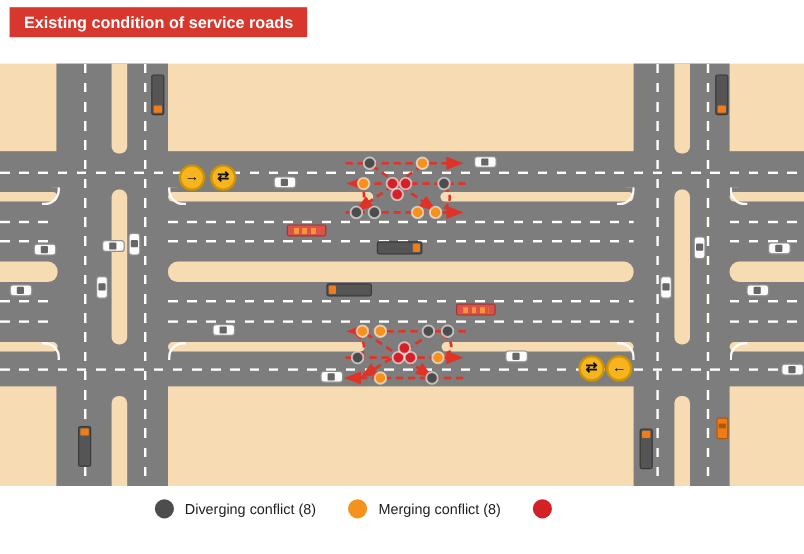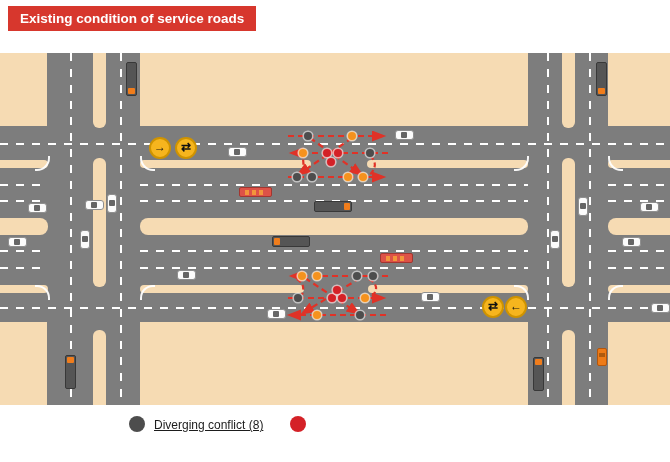--- a/index.html
+++ b/index.html
@@ -36,21 +36,21 @@
                 background:repeating-linear-gradient(90deg,#f2953b 0 4px,transparent 4px 7px);}
   .veh.van{background:#ee7b17;border:1px solid #b5560a;border-radius:2px;}
   .veh.van::before{content:"";position:absolute;left:1px;right:1px;top:4px;height:4px;
                    background:#7a4008;opacity:.55;}
   
   .sign{position:absolute;width:22px;height:22px;border-radius:50%;background:#f6b51e;
         border:2px solid #cf9300;color:#111;font-weight:bold;font-size:12px;
         line-height:17px;text-align:center;box-sizing:border-box;}
   
   #legend{left:129px;top:416px;display:flex;align-items:center;font-size:12px;color:#1d1d1d;}
-  .legend-item{display:flex;align-items:flex-end;margin-right:27px;text-decoration:underline;}
+  .legend-item{display:flex;align-items:center;margin-right:27px;}
   .legend-dot{width:16px;height:16px;border-radius:50%;margin-right:9px;flex:0 0 16px;}
   #conflict-layer{position:absolute;left:0;top:0;pointer-events:none;}
 </style>
 </head>
 <body>
 
 <div id="banner" class="abs">
   <span>Existing condition of service roads</span>
 </div>
 
@@ -208,15 +208,19 @@
     <div class="sign" style="left: 482px; top: 296px;">⇄</div>
     <div class="sign" style="left: 505px; top: 296px;">←</div>
   </div>
 
 <div id="legend" class="abs">
   <div class="legend-item">
     <span class="legend-dot" style="background: rgb(77, 77, 77);"></span>
     <span>Diverging conflict (8)</span>
   </div>
   <div class="legend-item">
+    <span class="legend-dot" style="background: rgb(245, 146, 30);"></span>
+    <span>Merging conflict (8)</span>
+  </div>
+  <div class="legend-item">
     <span class="legend-dot" style="background: rgb(212, 33, 39);"></span>
   </div>
 </div>
 
 </body></html>

